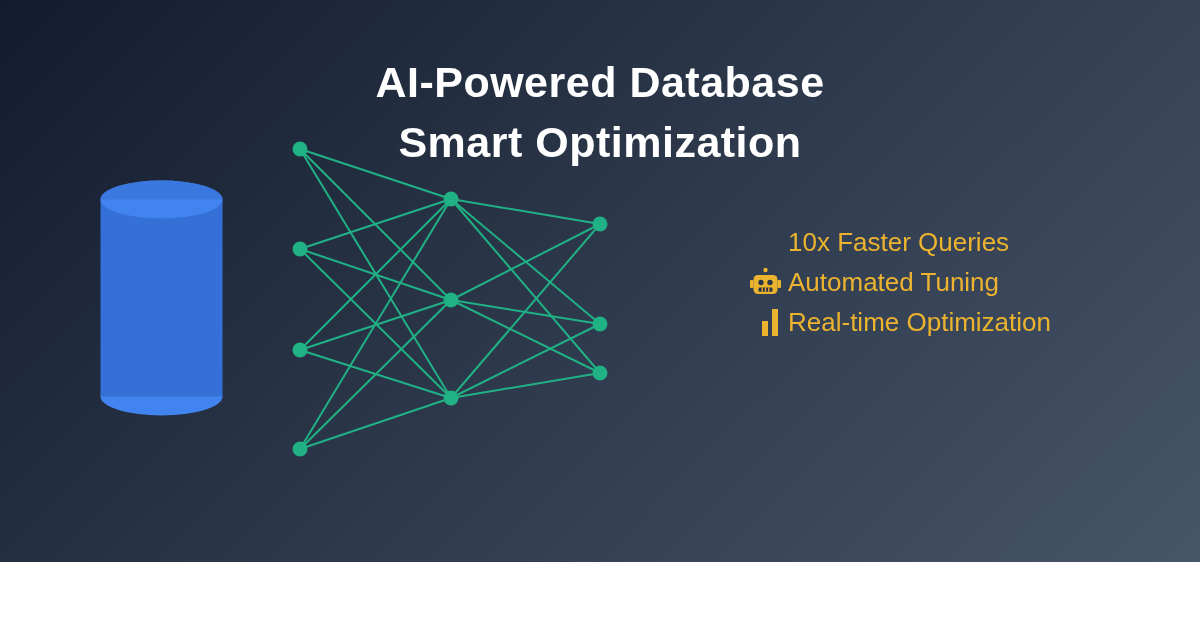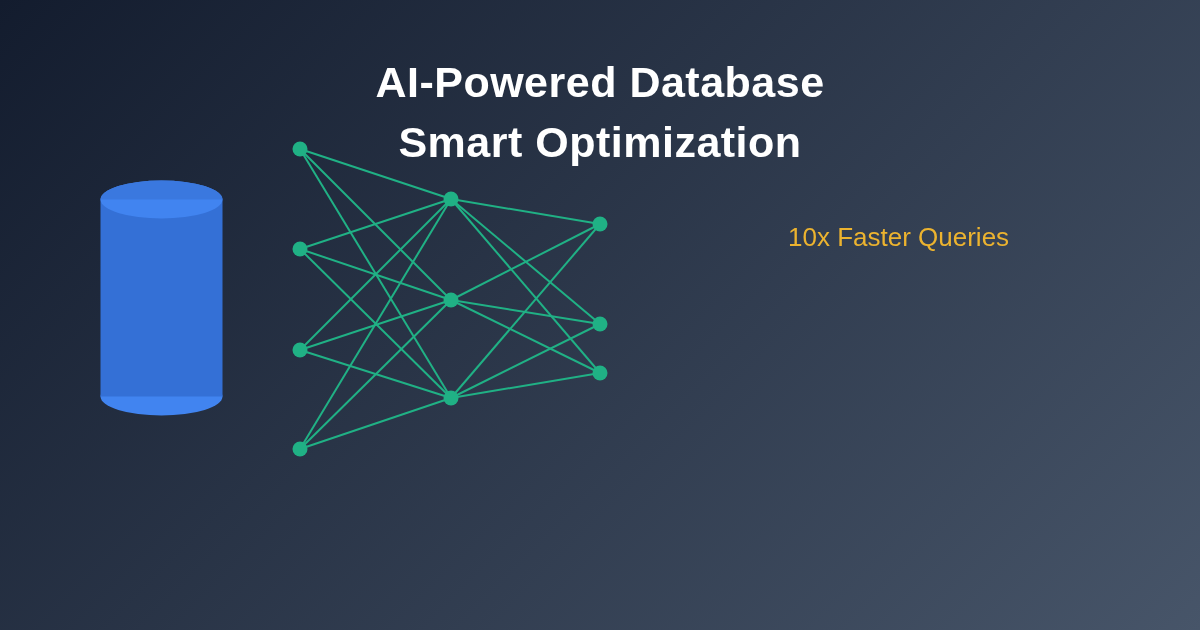--- a/index.html
+++ b/index.html
@@ -3,21 +3,21 @@
 <meta charset="utf-8">
 <style>
   html, body {
     margin: 0;
     padding: 0;
     font-family: "Liberation Sans", sans-serif;
   }
   .canvas {
     position: relative;
     width: 1200px;
-    height: 630px;
+    height: 562px;
     overflow: hidden;
     background: linear-gradient(135deg, var(--background_start, #131C2E) 0%, var(--background_end, #475569) 100%);
   }
   .title-block {
     position: absolute;
     left: 0;
     right: 0;
     top: 52px;
     text-align: center;
     color: var(--title_color, #FFFFFF);
@@ -39,21 +39,21 @@
   }
   .features {
     position: absolute;
     left: 745px;
     top: 222px;
     display: flex;
     flex-direction: column;
   }
   .feature-row {
     display: flex;
-    align-items: flex-start;
+    align-items: center;
     height: 40px;
   }
   .icon-slot {
     width: 36px;
     display: flex;
     justify-content: flex-end;
     align-items: center;
     margin-right: 7px;
   }
   .feature-label {
@@ -117,16 +117,40 @@
     </svg>
 
   <div class="features">
 
     <div class="feature-row">
       <span class="icon-slot"></span>
       <span class="feature-label">10x Faster Queries</span>
     </div>
 
 
+    <div class="feature-row">
+      <span class="icon-slot">
+        <svg width="31" height="33" viewBox="0 0 31 33">
+          <circle class="gold-fill" cx="15.5" cy="4" r="2.2"></circle>
+          <rect class="gold-fill" x="0" y="14" width="3.5" height="8" rx="1"></rect>
+          <rect class="gold-fill" x="27.5" y="14" width="3.5" height="8" rx="1"></rect>
+          <rect class="gold-fill" x="3.5" y="9" width="24" height="19" rx="4.5"></rect>
+          <circle class="cutout-fill" cx="11" cy="16.5" r="2.7"></circle>
+          <circle class="cutout-fill" cx="20" cy="16.5" r="2.7"></circle>
+          <rect class="cutout-fill" x="8.5" y="21.5" width="14" height="4.2" rx="1.2"></rect>
+          <path class="gold-stroke" d="M12.2 21.5 v4.2 M15.5 21.5 v4.2 M18.8 21.5 v4.2" stroke-width="1.3"></path>
+        </svg>
+      </span>
+      <span class="feature-label">Automated Tuning</span>
+    </div>
 
+    <div class="feature-row">
+      <span class="icon-slot">
+        <svg width="21" height="29" viewBox="0 0 21 29">
+          <rect class="gold-fill" x="2" y="13" width="6" height="15"></rect>
+          <rect class="gold-fill" x="12" y="1" width="6" height="27"></rect>
+        </svg>
+      </span>
+      <span class="feature-label">Real-time Optimization</span>
+    </div>
 
   </div>
 </div>
 
 </body></html>

